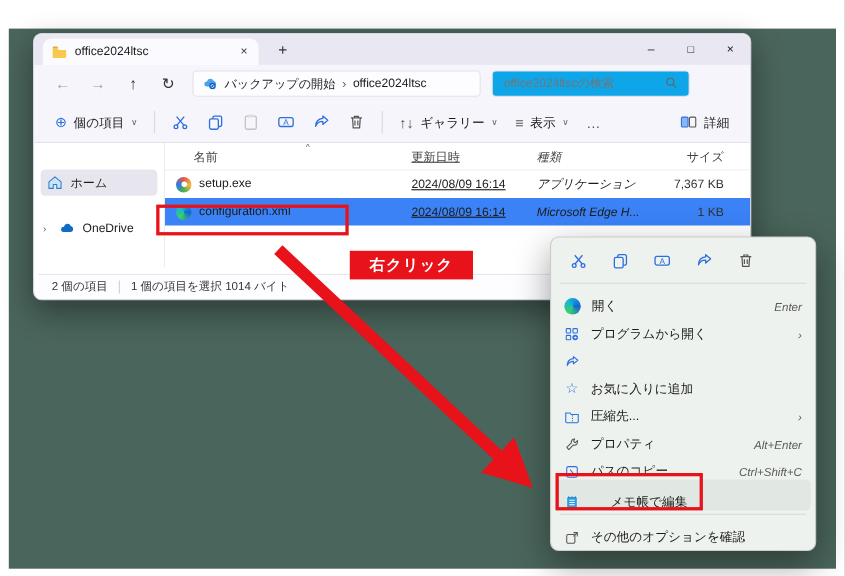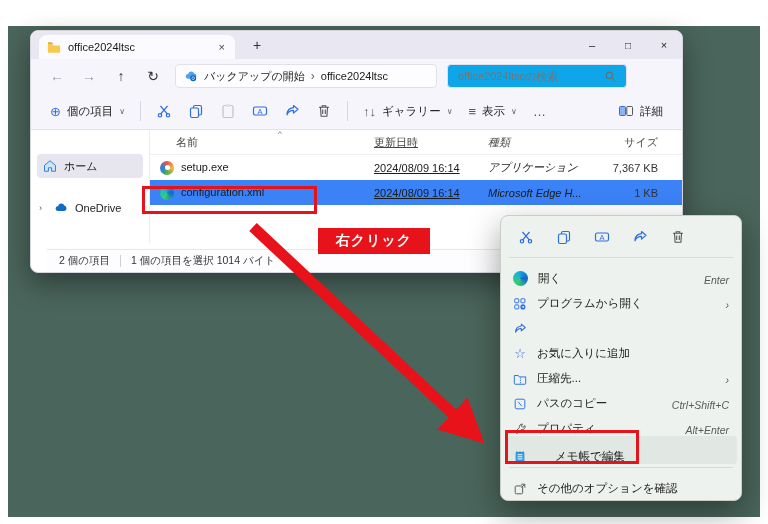--- a/index.html
+++ b/index.html
@@ -71,21 +71,21 @@
   .frow{display:flex;align-items:center;height:25px;font-size:11px;}
   .frow.sel{background:#3b82f6;}
   .frow .col-name{display:flex;align-items:flex-start;gap:7px;padding-left:10px;}
   .fsize{color:#333;}
   .circle-ico{width:14px;height:14px;border-radius:50%;display:inline-block;flex:none;}
   .edge-ico{background:conic-gradient(from 210deg,#35d069,#17b4d8,#1763d2,#35d069);}
   .setup-ico{background:conic-gradient(#e2574c,#f5b93c,#4caf50,#2a7de1,#e2574c);box-shadow:inset 0 0 0 2.5px #fff0;position:relative;}
   .setup-ico:after{content:"";position:absolute;left:4.5px;top:4.5px;width:5px;height:5px;border-radius:50%;background:#fff;}
 
   .statusbar{
-    position:absolute;left:16px;right:0;bottom:0;height:22px;border-top:1px solid #e7e6ef;background:#fdfdff;
+    position:absolute;left:4px;right:0;bottom:0;height:22px;border-top:1px solid #e7e6ef;background:#fdfdff;
     display:flex;align-items:center;font-size:10.5px;color:#333;padding:0 12px;gap:10px;
   }
   .status-sep{width:1px;height:12px;background:#cfcfd8;}
 
   
   .ctxmenu{
     position:absolute;left:500px;top:215px;width:242px;z-index:40;
     background:#eef2ef;border:1px solid #c9cec9;border-radius:8px;
     box-shadow:0 12px 32px rgba(0,0,0,.38);padding:4px;box-sizing:border-box;
   }
@@ -368,35 +368,35 @@
           <path d="M1.5 4h4.5l1.2 1.6h7.3v7.4a1 1 0 0 1-1 1h-11a1 1 0 0 1-1-1z" fill="none" stroke="#2d6fdd" stroke-width="1.1"></path>
           <path d="M8.5 6.2v1.4m0 1.2v1.4m0 1.2v1.4" stroke="#2d6fdd" stroke-width="1.1"></path>
         </svg>
     </span>
     <span class="ctx-label">圧縮先...</span>
     <span class="ctx-short">›</span>
   </div>
   <div class="ctx-item">
     <span class="icon14">
       <svg viewBox="0 0 16 16" width="14" height="14">
+          <path d="M10.8 2.3a3.4 3.4 0 0 0-3.5 4.2L2.6 11.2l2.1 2.1 4.7-4.7a3.4 3.4 0 0 0 4.2-4.6L11.3 6.3 9.6 4.6z" fill="none" stroke="#555" stroke-width="1.1" stroke-linejoin="round"></path>
+        </svg>
+    </span>
+    <span class="ctx-label">プロパティ</span>
+    <span class="ctx-short">Alt+Enter</span>
+  </div>
+  <div class="ctx-item">
+    <span class="icon14">
+      <svg viewBox="0 0 16 16" width="14" height="14">
           <rect x="2.5" y="2.5" width="11" height="11" rx="1.8" fill="none" stroke="#2d6fdd" stroke-width="1.1"></rect>
           <path d="M6 5.5l4 5" stroke="#2d6fdd" stroke-width="1.1"></path>
         </svg>
     </span>
     <span class="ctx-label">パスのコピー</span>
     <span class="ctx-short">Ctrl+Shift+C</span>
-  </div>
-  <div class="ctx-item">
-    <span class="icon14">
-      <svg viewBox="0 0 16 16" width="14" height="14">
-          <path d="M10.8 2.3a3.4 3.4 0 0 0-3.5 4.2L2.6 11.2l2.1 2.1 4.7-4.7a3.4 3.4 0 0 0 4.2-4.6L11.3 6.3 9.6 4.6z" fill="none" stroke="#555" stroke-width="1.1" stroke-linejoin="round"></path>
-        </svg>
-    </span>
-    <span class="ctx-label">プロパティ</span>
-    <span class="ctx-short">Alt+Enter</span>
   </div>
 
   <div class="ctx-item hl">
     <span class="icon14">
       <svg viewBox="0 0 16 16" width="14" height="14">
           <rect x="3" y="2.2" width="10" height="12" rx="1.4" fill="#2b9cdf"></rect>
           <path d="M5.2 5.4h5.6M5.2 7.8h5.6M5.2 10.2h5.6" stroke="#fff" stroke-width="1.1"></path>
           <path d="M4.5 1.4v1.6M8 1.4v1.6M11.5 1.4v1.6" stroke="#1b6ea6" stroke-width="0.9"></path>
         </svg>
     </span>

